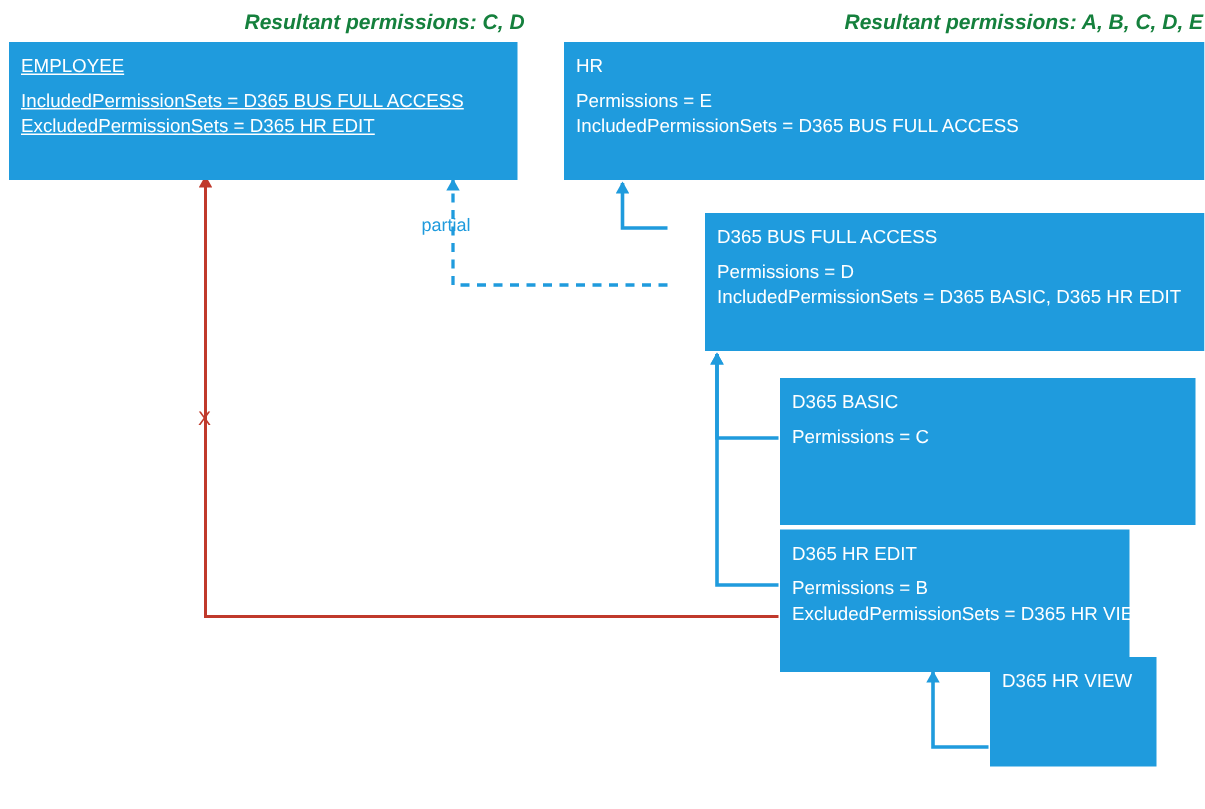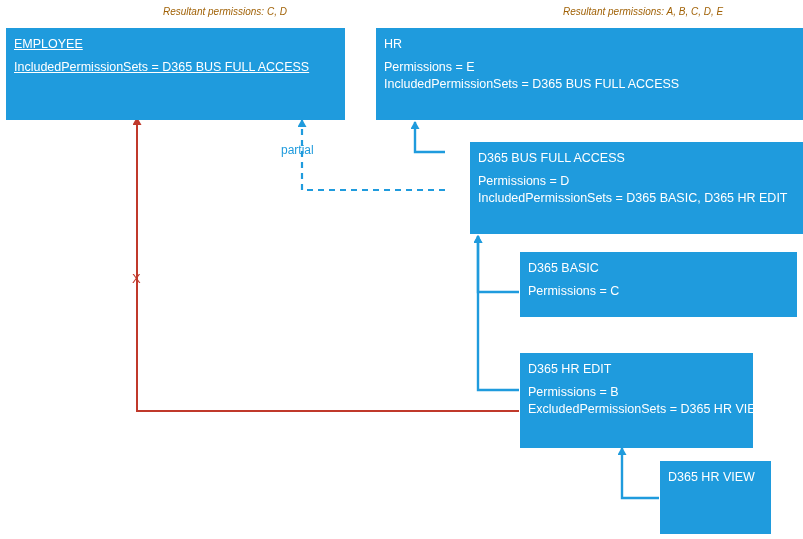--- a/index.html
+++ b/index.html
@@ -32,24 +32,25 @@
     margin-top: 6px;
     font-size: 12.5px;
     line-height: 17px;
     color: #ffffff;
   }
   .node-body div {
     white-space: nowrap;
   }
   .caption {
     position: absolute;
-    font-size: 10px;
+    font-size: 14px;
     font-style: italic;
-    color: #a16207;
+    color: #15803d;
     white-space: nowrap;
+    font-weight: bold;
   }
   .edge-label {
     position: absolute;
     font-size: 12px;
     color: #1f9bdd;
     white-space: nowrap;
   }
   .x-label {
     position: absolute;
     font-size: 13px;
@@ -108,51 +109,52 @@
     </g>
   </svg>
 
   <div class="edge-label" style="left:281px; top:143px;">partial</div>
   <div class="x-label" style="left:132px; top:271px;">X</div>
 
   <div class="node" style="left:6px; top:28px; width:339px; height:92px;text-decoration:underline;">
     <div class="node-title">EMPLOYEE</div>
     <div class="node-body">
       <div>IncludedPermissionSets = D365 BUS FULL ACCESS</div>
+      <div>ExcludedPermissionSets = D365 HR EDIT</div>
     </div>
   </div>
 
   <div class="node" style="left:376px; top:28px; width:470px; height:92px;">
     <div class="node-title">HR</div>
     <div class="node-body">
       <div>Permissions = E</div>
       <div>IncludedPermissionSets = D365 BUS FULL ACCESS</div>
     </div>
   </div>
 
   <div class="node" style="left:470px; top:142px; width:390px; height:92px;">
     <div class="node-title">D365 BUS FULL ACCESS</div>
     <div class="node-body">
       <div>Permissions = D</div>
       <div>IncludedPermissionSets = D365 BASIC, D365 HR EDIT</div>
     </div>
   </div>
 
-  <div class="node" style="left:520px; top:252px; width:277px; height:65px;">
+  <div class="node" style="left:520px; top:252px; width:277px; height:98px;">
     <div class="node-title">D365 BASIC</div>
     <div class="node-body">
       <div>Permissions = C</div>
     </div>
   </div>
 
   <div class="node" style="left:520px; top:353px; width:233px; height:95px;">
     <div class="node-title">D365 HR EDIT</div>
     <div class="node-body">
       <div>Permissions = B</div>
       <div>ExcludedPermissionSets = D365 HR VIEW</div>
     </div>
   </div>
 
-  <div class="node" style="left:660px; top:461px; width:111px; height:73px;">
+  <div class="node" style="left:660px; top:438px; width:111px; height:73px;">
     <div class="node-title">D365 HR VIEW</div>
   </div>
 
 </div>
 
 </body></html>

